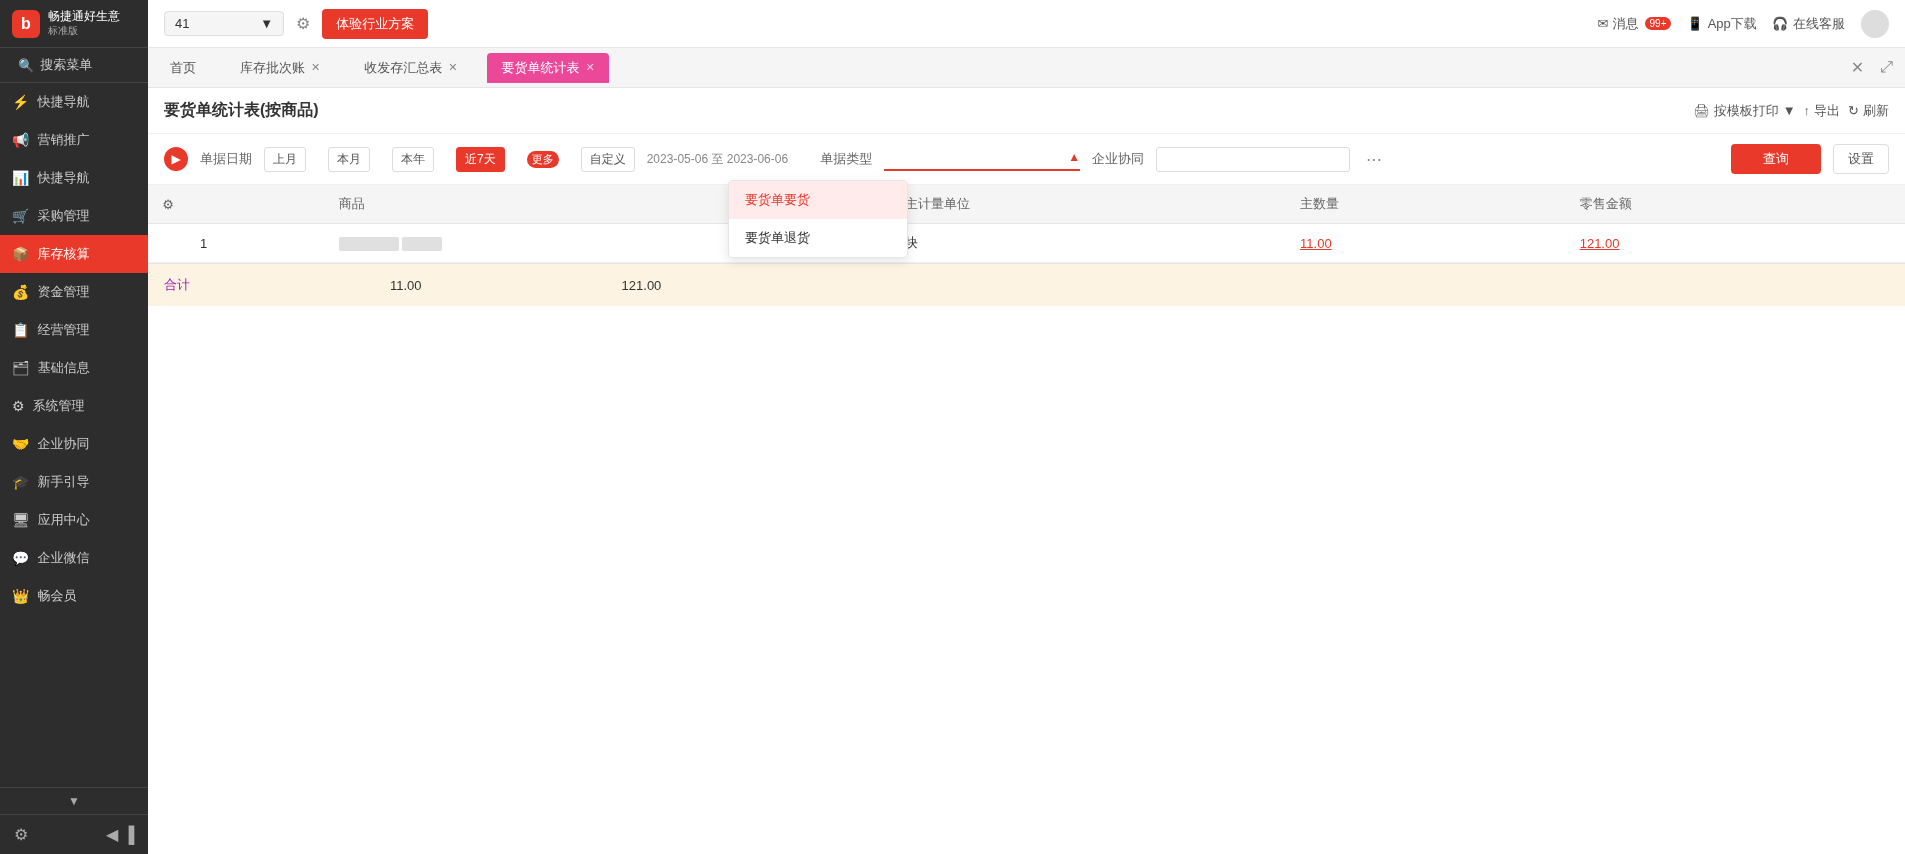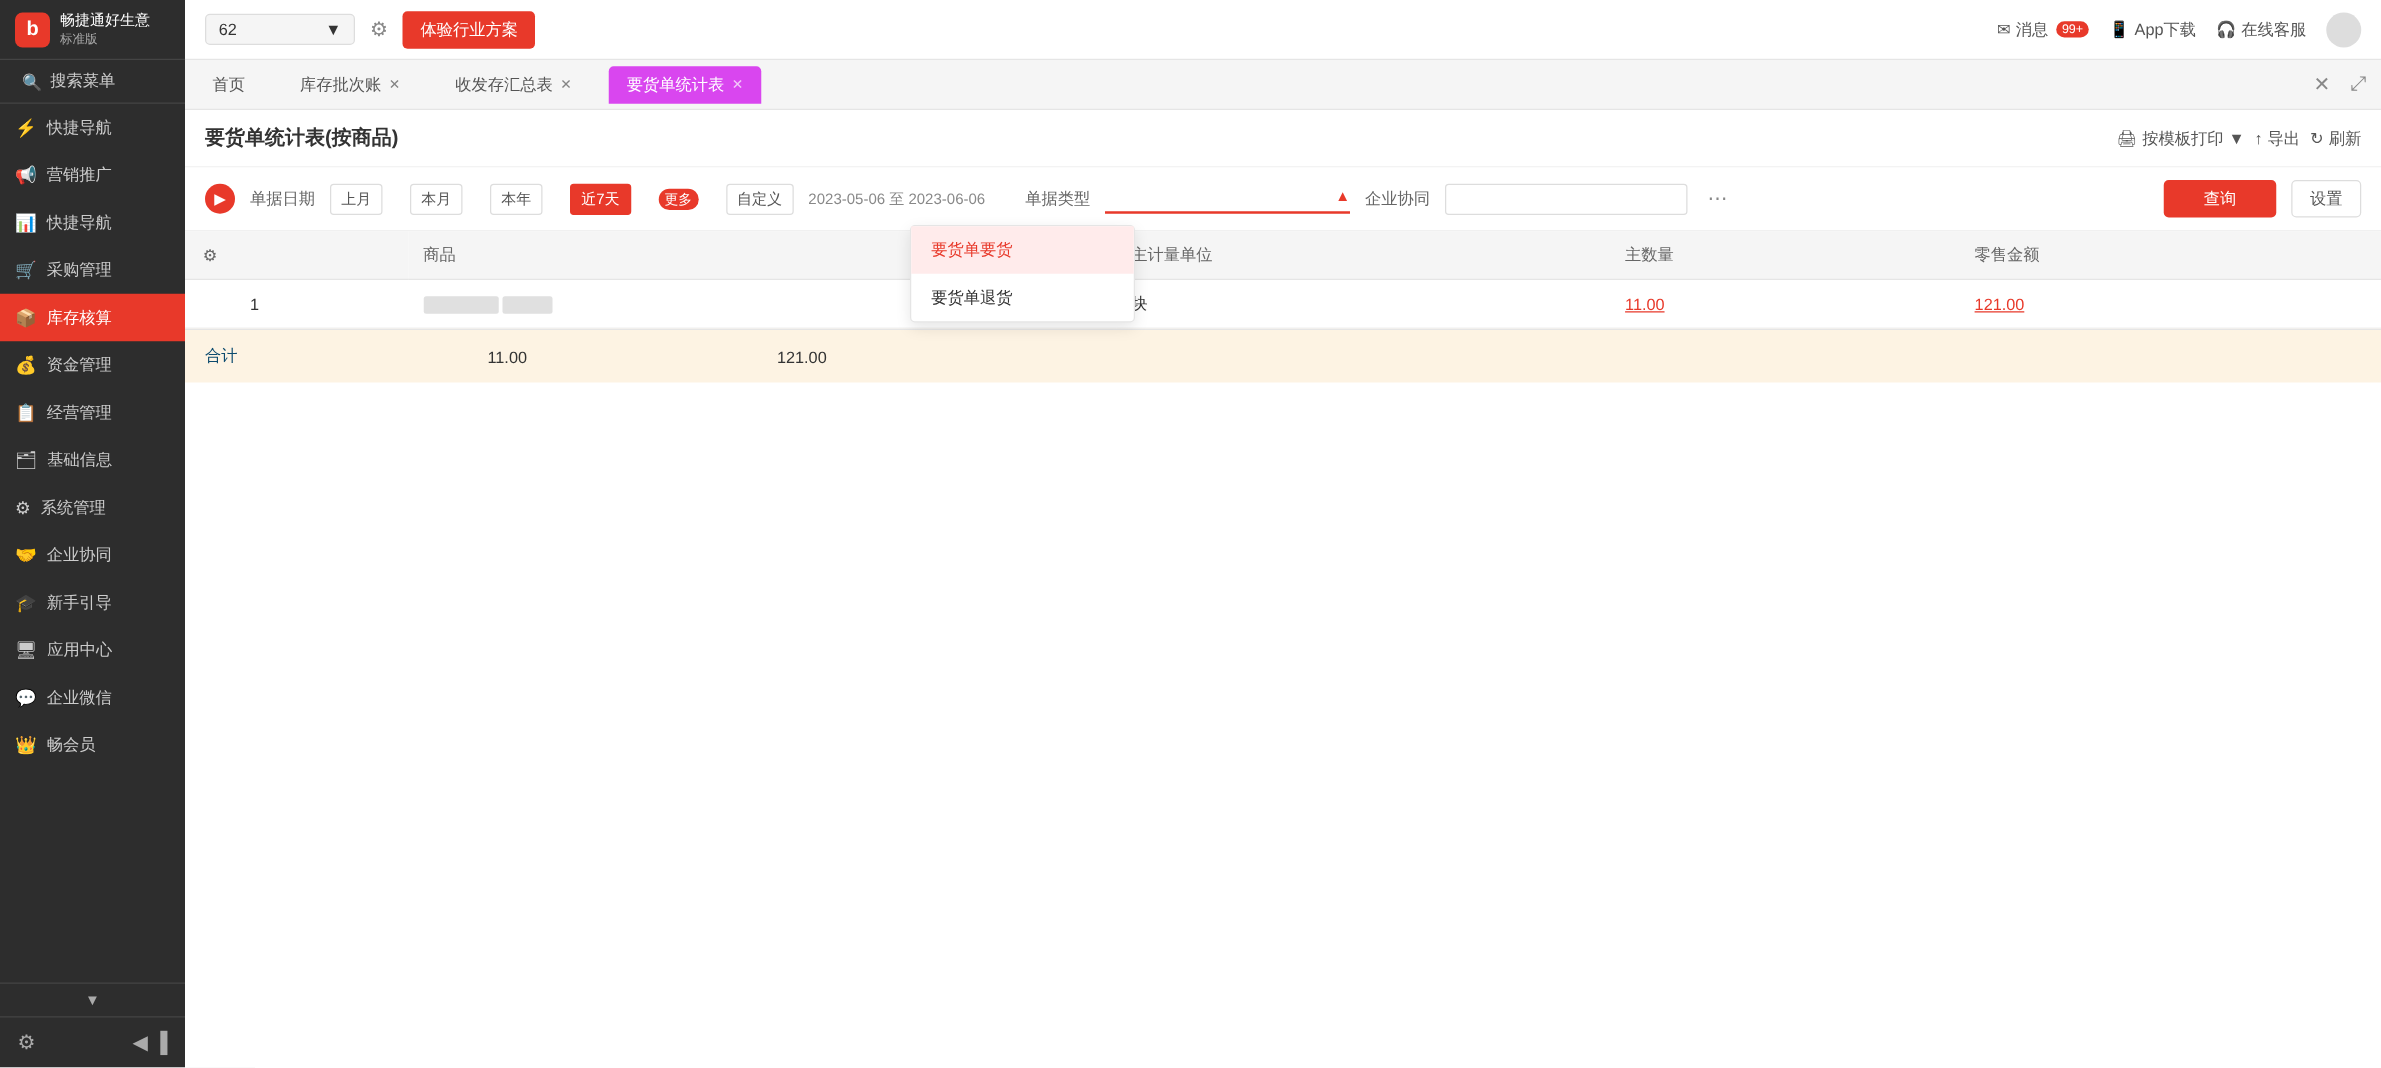--- a/index.html
+++ b/index.html
@@ -142,21 +142,21 @@
     .tab {
       padding: 6px 14px;
       font-size: 13px;
       cursor: pointer;
       border-radius: 4px 4px 0 0;
       display: flex; align-items: center; gap: 6px;
       white-space: nowrap;
       background: transparent;
       color: #555;
     }
-    .tab.active { background: #d946ef; color: #fff; text-align: center; }
+    .tab.active { background: #ec4899; color: #fff; text-align: center; }
     .tab .tab-close { font-size: 11px; cursor: pointer; opacity: 0.7; }
     .tab-home { color: #555; }
 
     .tabs-actions { margin-left: auto; display: flex; gap: 8px; }
     .tabs-actions span { font-size: 16px; color: #888; cursor: pointer; padding: 4px; }
 
     
     .content { flex: 1; overflow: auto; background: #f5f5f5; }
     .page-container { background: #fff; margin: 0; padding: 0; min-height: 100%; }
 
@@ -322,21 +322,21 @@
     .table-footer {
       background: #fdf3e3;
       padding: 12px 16px;
       display: flex;
       align-items: center;
       font-size: 13px;
       color: #333;
       border-top: 1px solid #e5e5e5;
       gap: 200px;
     }
-    .footer-label { color: #0c4a6e; text-align: right; }
+    .footer-label { color: #a21caf; text-align: right; }
 
     .cell-blurred {
       background: #e0e0e0;
       border-radius: 2px;
       display: inline-block;
       height: 14px;
       width: 60px;
       vertical-align: middle;
     }
   </style>
@@ -426,21 +426,21 @@
     <span>⚙</span>
     <span>◀ ▐</span>
   </div>
 </div>
 
 <div class="main">
 
   <div class="topbar">
     <div class="topbar-left">
       <div class="topbar-company">
-        <span>62</span>
+        <span>41</span>
         <span>▼</span>
       </div>
       <span class="topbar-settings">⚙</span>
       <button class="topbar-trial">体验行业方案</button>
     </div>
     <div class="topbar-right">
       <div class="topbar-right-item">
         <span>✉</span>
         <span>消息</span>
         <span class="badge">99+</span>

